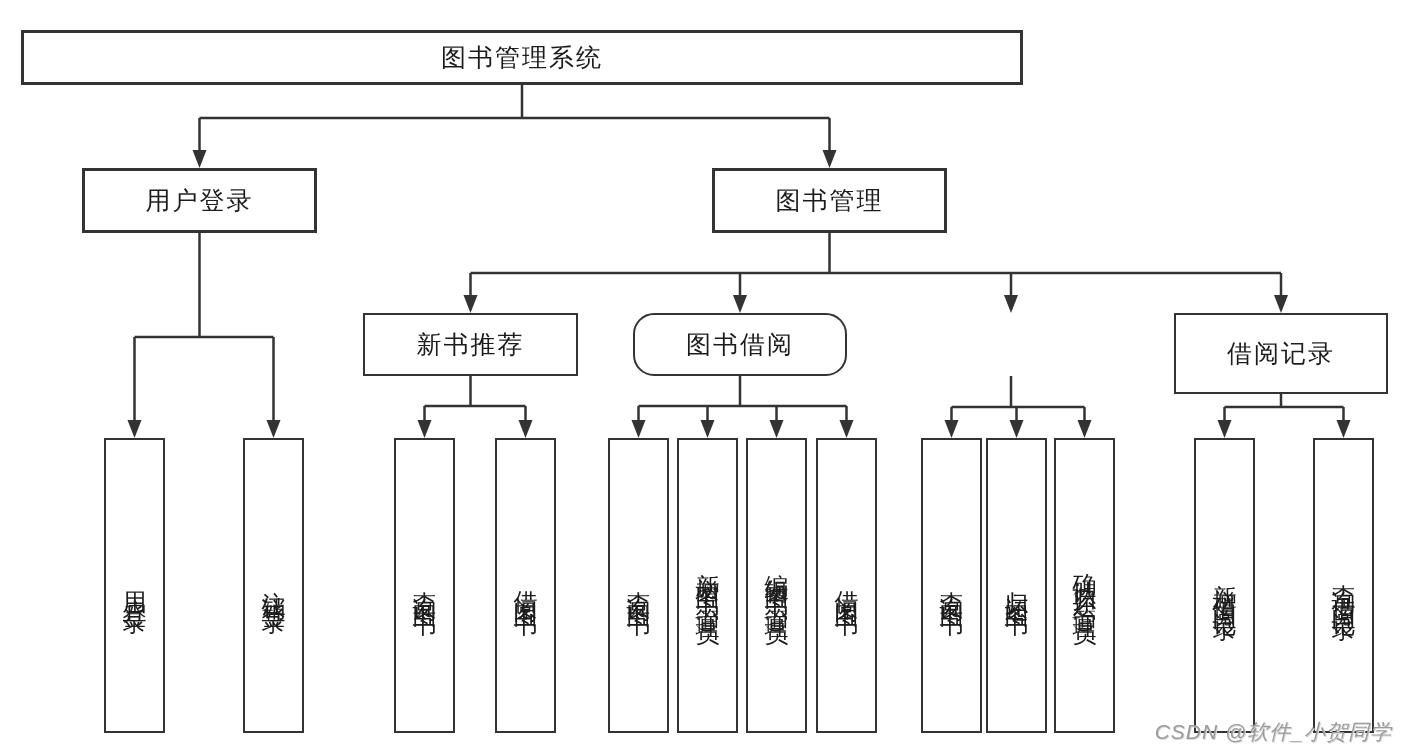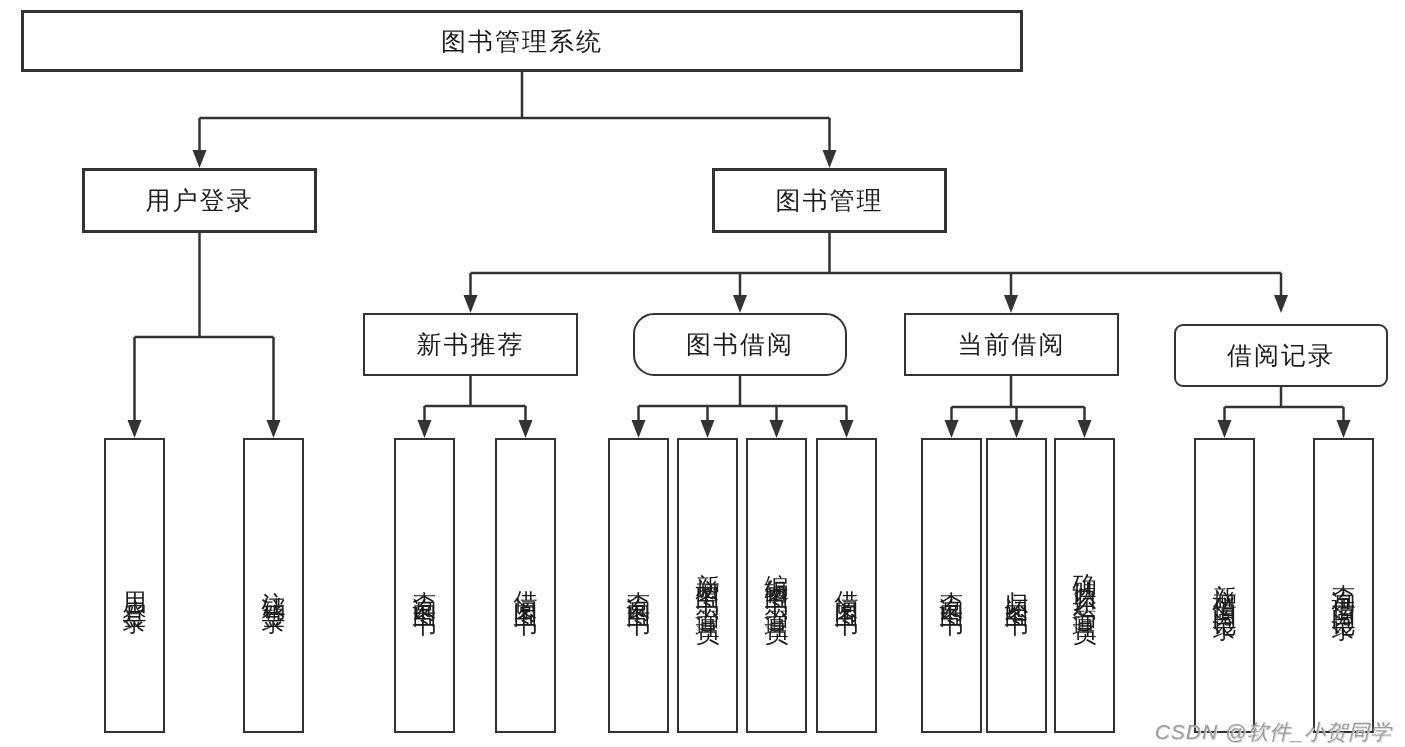--- a/index.html
+++ b/index.html
@@ -131,29 +131,28 @@
       <polygon points="769.5,420 783.5,420 776.5,438"></polygon>
       <polygon points="839.5,420 853.5,420 846.5,438"></polygon>
       <polygon points="944.5,420 958.5,420 951.5,438"></polygon>
       <polygon points="1009.5,420 1023.5,420 1016.5,438"></polygon>
       <polygon points="1077.5,420 1091.5,420 1084.5,438"></polygon>
       <polygon points="1217.5,420 1231.5,420 1224.5,438"></polygon>
       <polygon points="1336.5,420 1350.5,420 1343.5,438"></polygon>
     </g>
   </svg>
 
-  <div class="node lvl0" style="left:21px; top:10px; width:1002px; height:62px;">图书管理系统</div>
+  <div class="node lvl0" style="left:21px; top:30px; width:1002px; height:55px;">图书管理系统</div>
 
   <div class="node lvl1" style="left:82px; top:168px; width:235px; height:65px;">用户登录</div>
   <div class="node lvl1" style="left:712px; top:168px; width:235px; height:65px;">图书管理</div>
 
   <div class="node" style="left:363px; top:313px; width:215px; height:63px;">新书推荐</div>
   <div class="node" style="left:633px; top:313px; width:214px; height:63px;border-radius:21px;">图书借阅</div>
-  <div class="node" style="left:904px; top:313px; width:215px; height:63px;">当前借阅</div>
-  <div class="node" style="left:1174px; top:324px; width:214px; height:63px;border-radius:9px;">借阅记录</div>
+  <div class="node" style="left:1174px; top:313px; width:214px; height:81px;">借阅记录</div>
 
   <div class="leaf" style="left:104px;">
     <span>用户登录</span>
   </div>
   <div class="leaf" style="left:243px;">
     <span>注销登录</span>
   </div>
 
   <div class="leaf" style="left:394px;">
     <span>查询图书</span>

